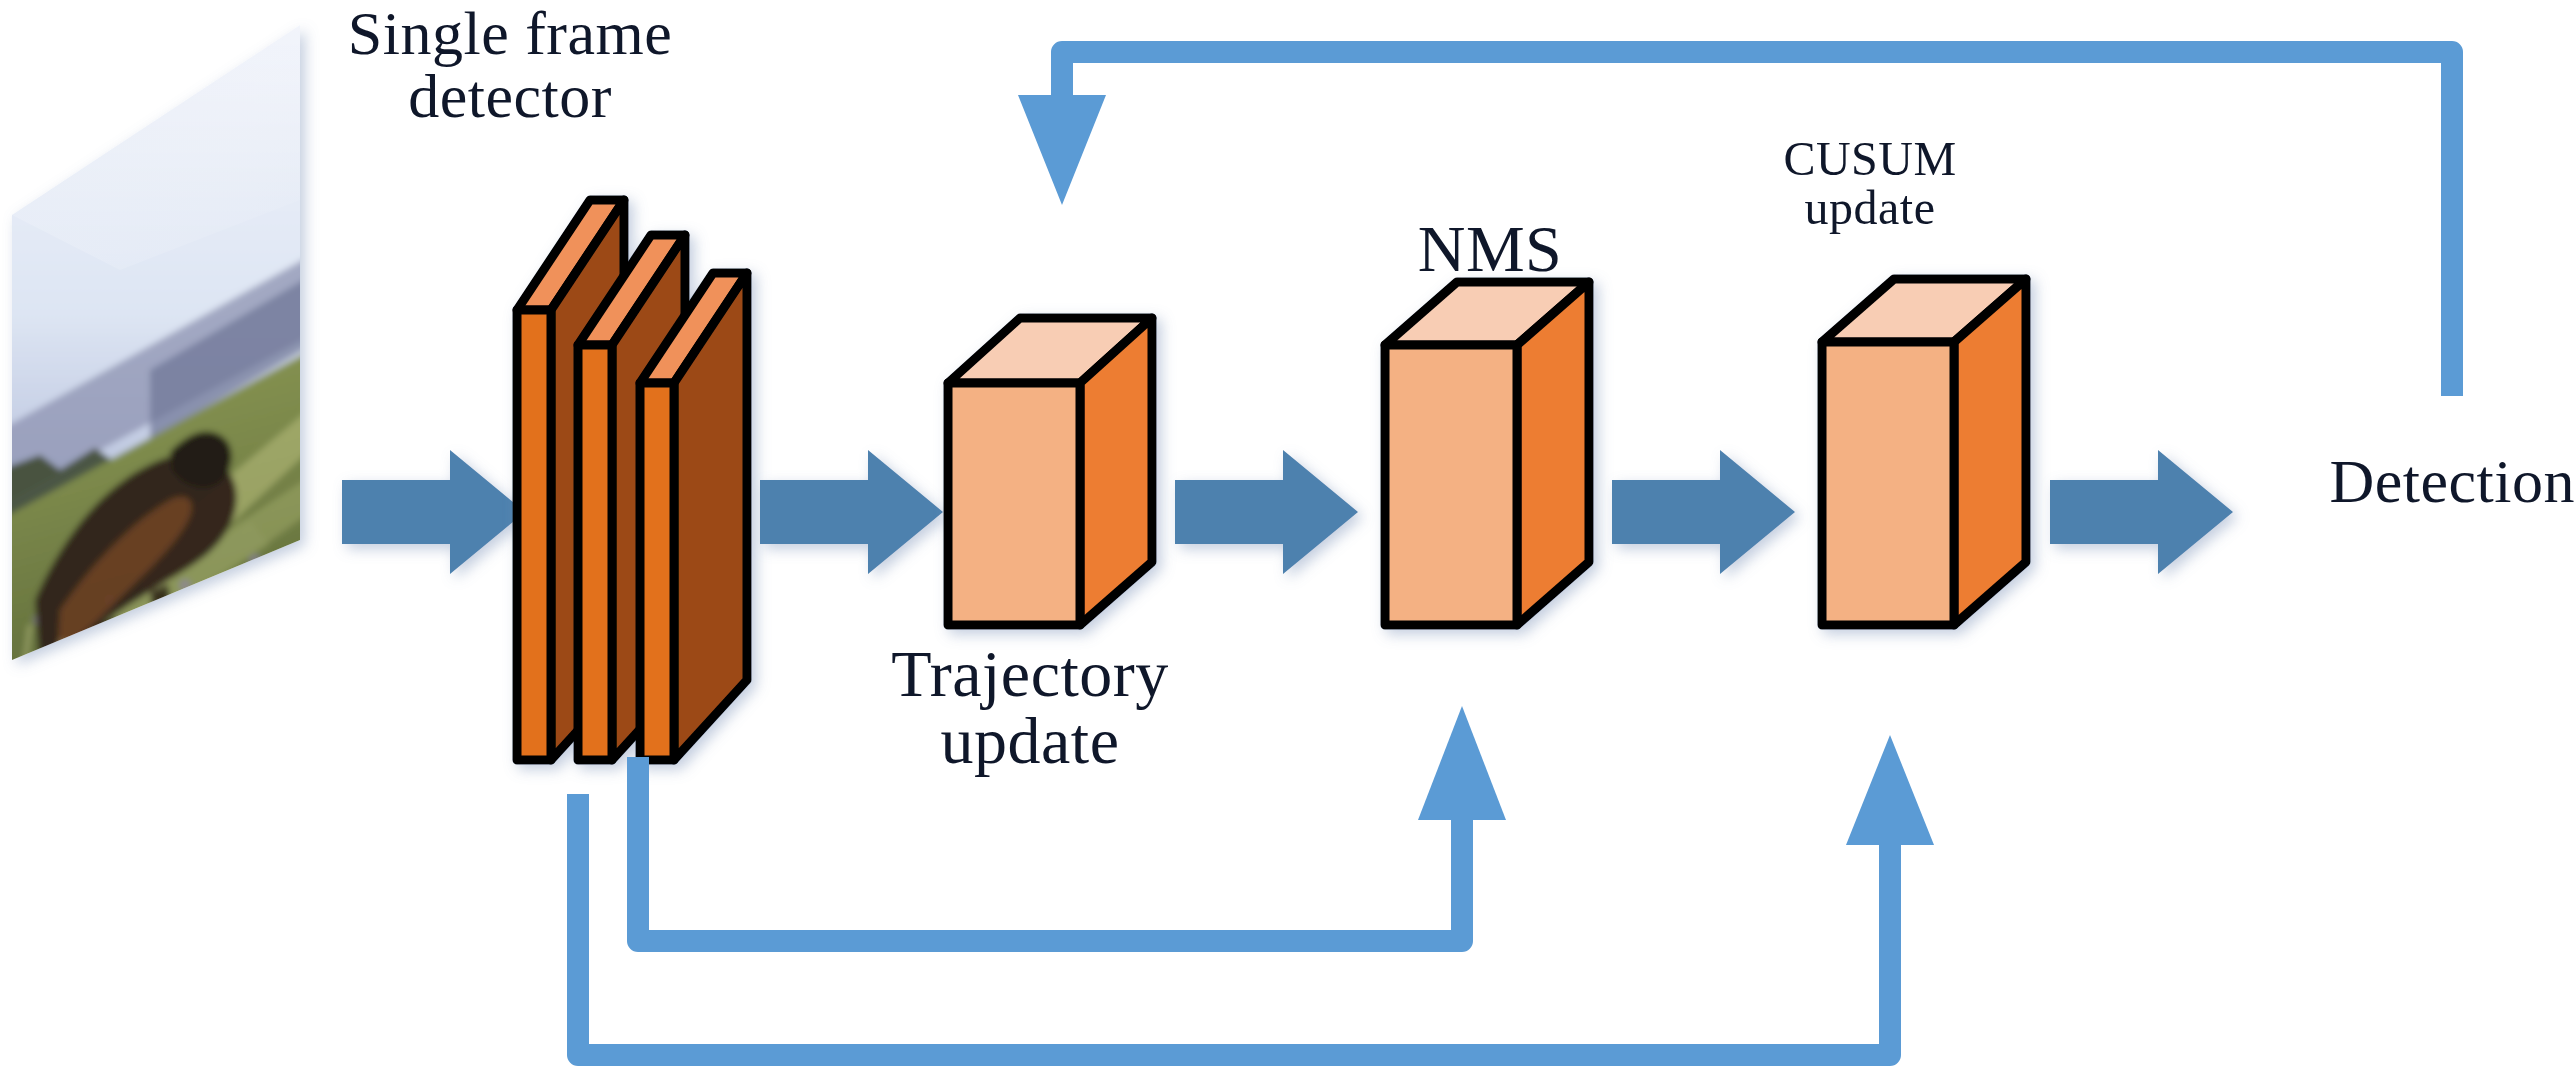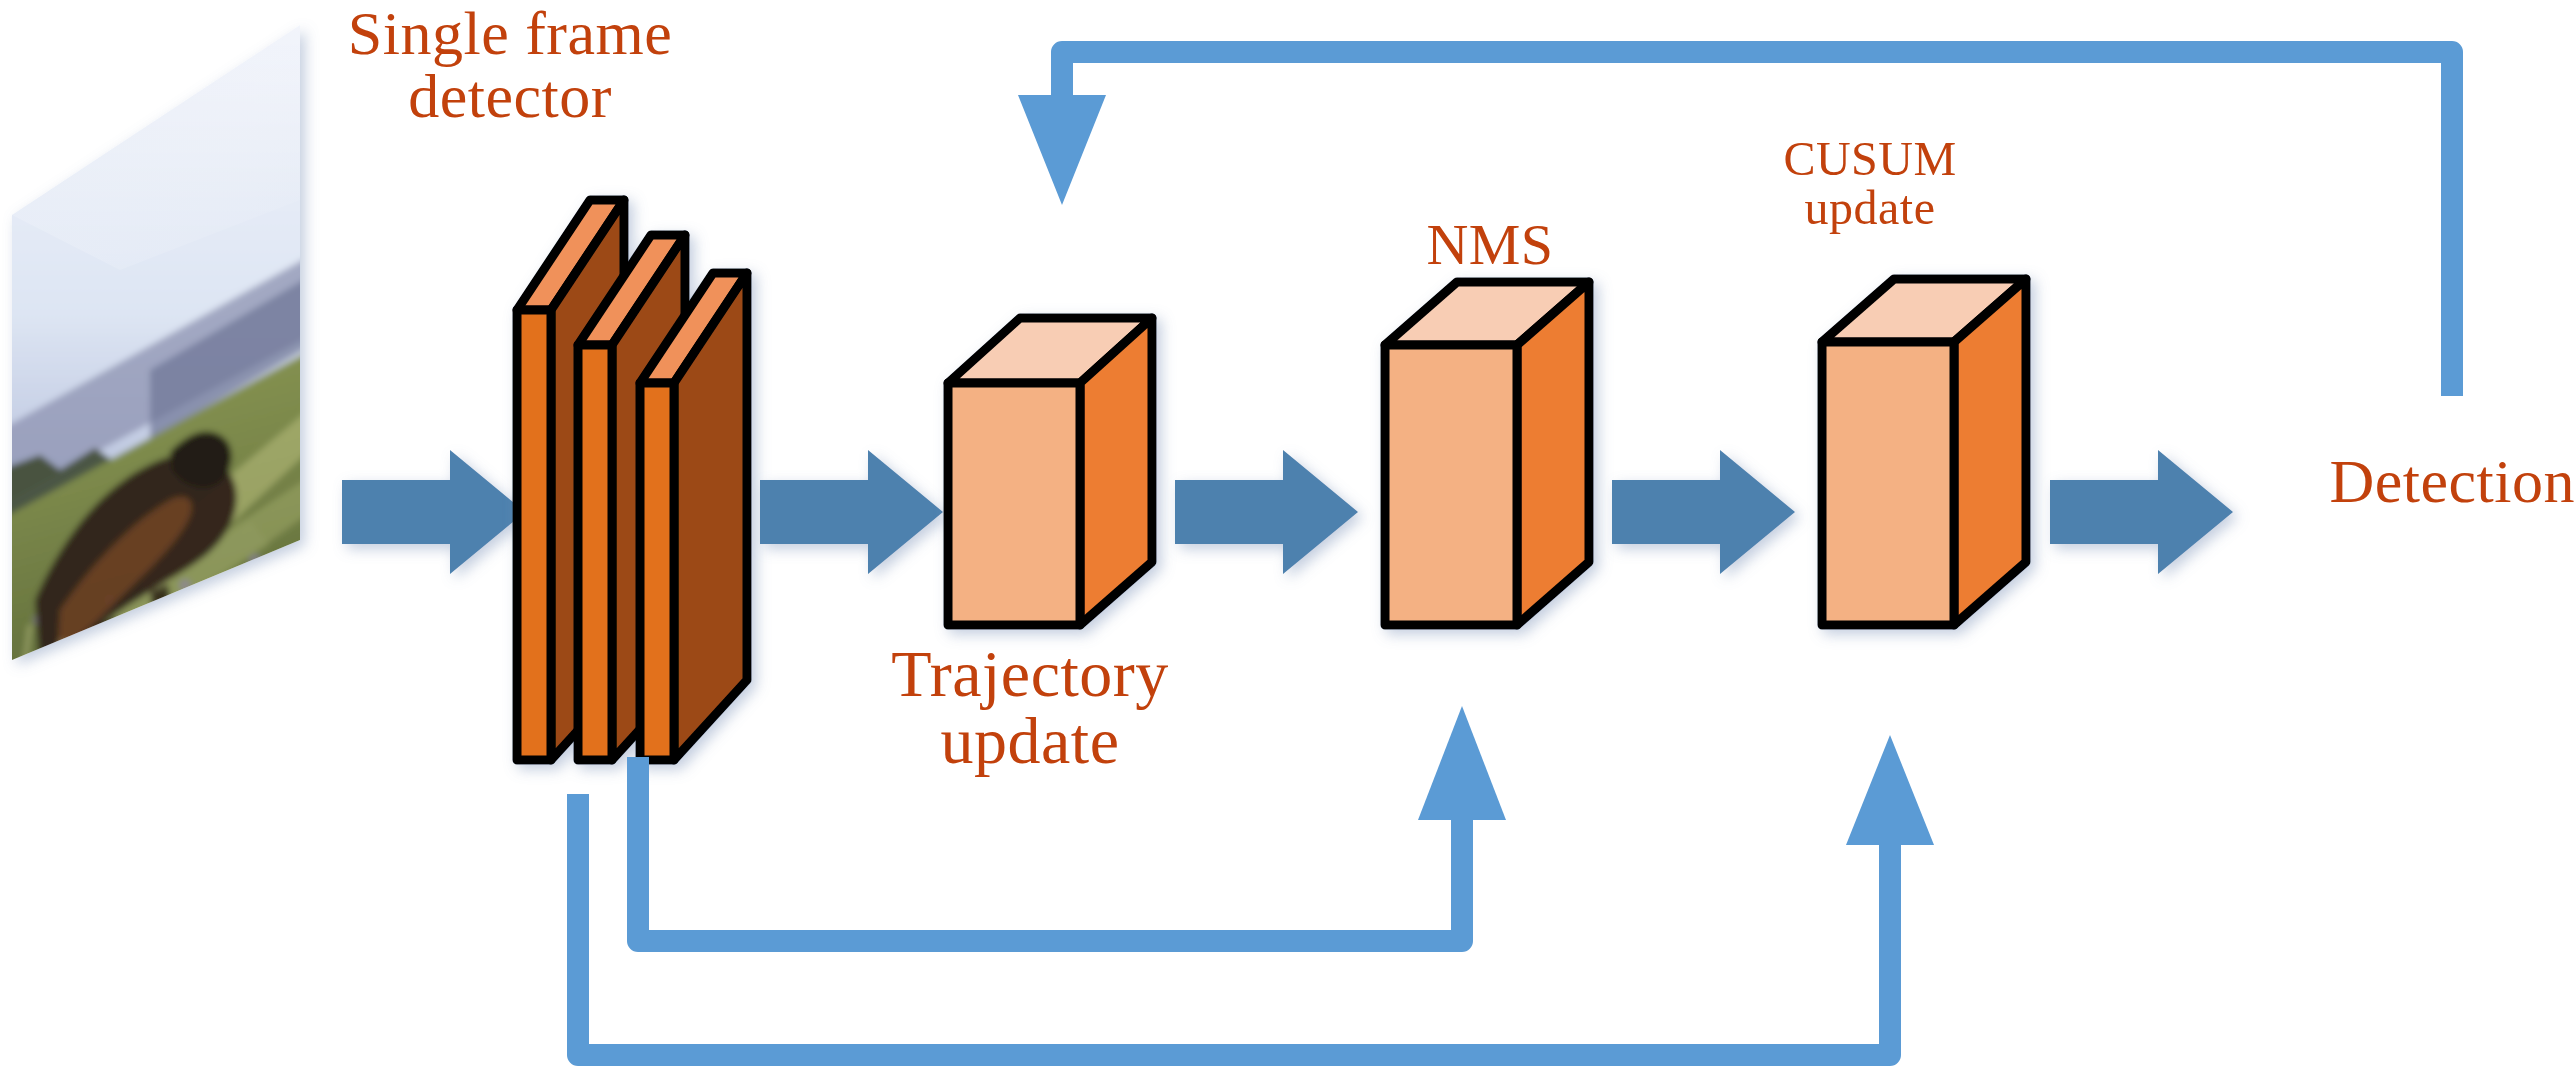--- a/index.html
+++ b/index.html
@@ -17,31 +17,31 @@
   }
   #stage svg.layer {
     position: absolute;
     left: 0;
     top: 0;
     width: 2575px;
     height: 1086px;
   }
   .dlabel {
     position: absolute;
-    color: #c2410c;
+    color: #0f172a;
     font-family: "Liberation Serif", "DejaVu Serif", serif;
     font-weight: 400;
     line-height: 1.02;
     text-align: center;
     white-space: pre;
     letter-spacing: 0.5px;
   }
   .t-single-frame { left: 250px; top: 2px;  width: 520px; font-size: 62px; }
   .t-trajectory   { left: 800px; top: 640px; width: 460px; font-size: 66px; }
-  .t-nms          { left: 1330px; top: 215px; width: 320px; font-size: 58px; }
+  .t-nms          { left: 1330px; top: 215px; width: 320px; font-size: 66px; }
   .t-cusum        { left: 1660px; top: 135px; width: 420px; font-size: 48px; }
   .t-detection    { left: 2245px; top: 450px; width: 330px; font-size: 62px; text-align: right;}
 </style>
 </head>
 <body>
 
 <div id="stage">
 
   <svg class="layer" viewBox="0 0 2575 1086">
     <defs>

